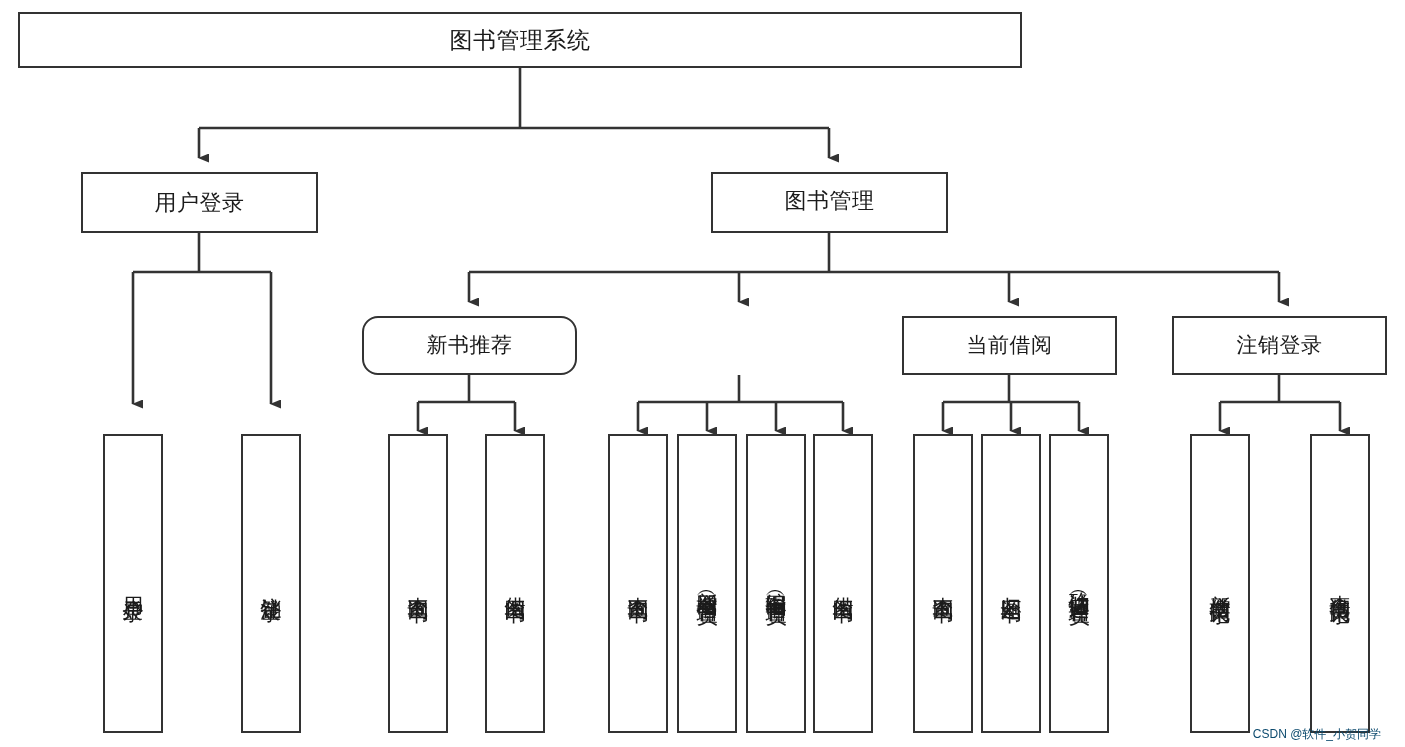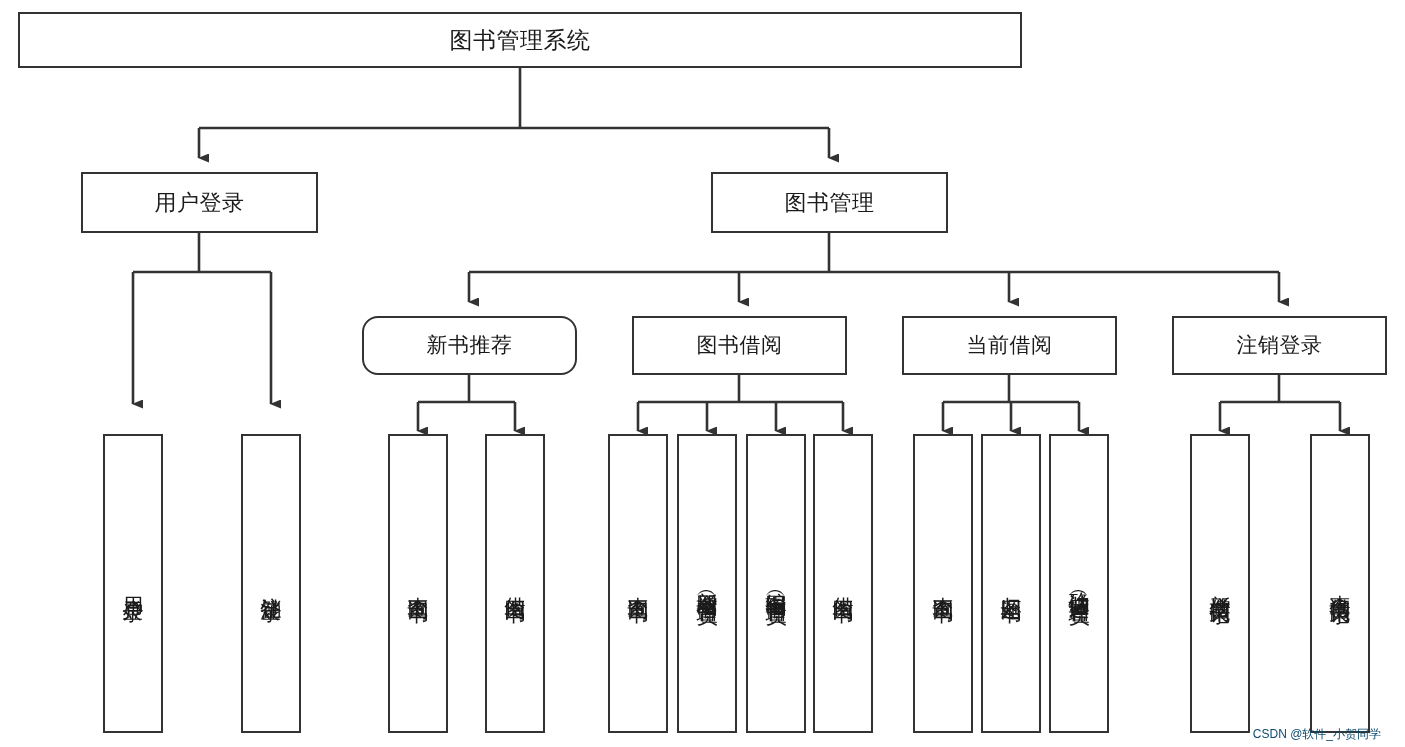--- a/index.html
+++ b/index.html
@@ -135,30 +135,27 @@
     </g>
   </svg>
 
   <div class="node-box level-0" style="left:18px; top:12px; width:1004px; height:56px;">
     <span class="node-label">图书管理系统</span>
   </div>
 
   <div class="node-box level-1" style="left:81px; top:172px; width:237px; height:61px;">
     <span class="node-label">用户登录</span>
   </div>
-  <div class="node-box level-1" style="left:711px; top:172px; width:237px; height:61px;">
+  <div class="node-box level-1" style="left:711px; top:172px; width:237px; height:61px;font-family:Liberation Mono, monospace;">
     <span class="node-label">图书管理</span>
   </div>
 
   <div class="node-box level-2" style="left:362px; top:316px; width:215px; height:59px;border-radius:16px;">
     <span class="node-label">新书推荐</span>
   </div>
-  <div class="node-box level-2" style="left:632px; top:316px; width:215px; height:59px;">
-    <span class="node-label">图书借阅</span>
-  </div>
   <div class="node-box level-2" style="left:902px; top:316px; width:215px; height:59px;">
     <span class="node-label">当前借阅</span>
   </div>
   <div class="node-box level-2" style="left:1172px; top:316px; width:215px; height:59px;">
     <span class="node-label">注销登录</span>
   </div>
 
   <div class="node-box leaf" style="left:103px; top:434px; width:60px; height:299px;">
     <span class="node-label vertical">用户登录</span>
   </div>

